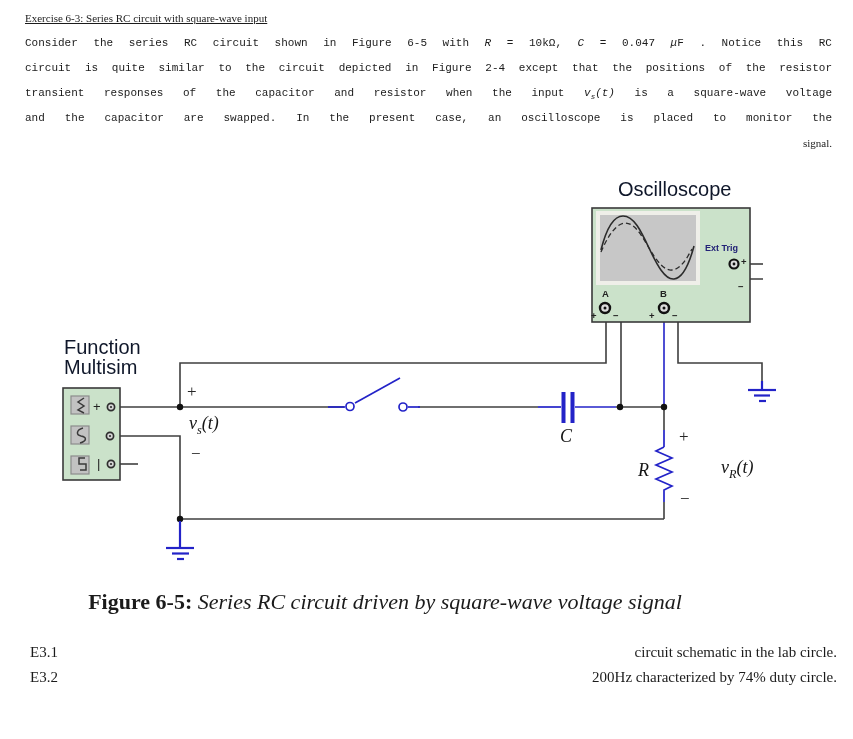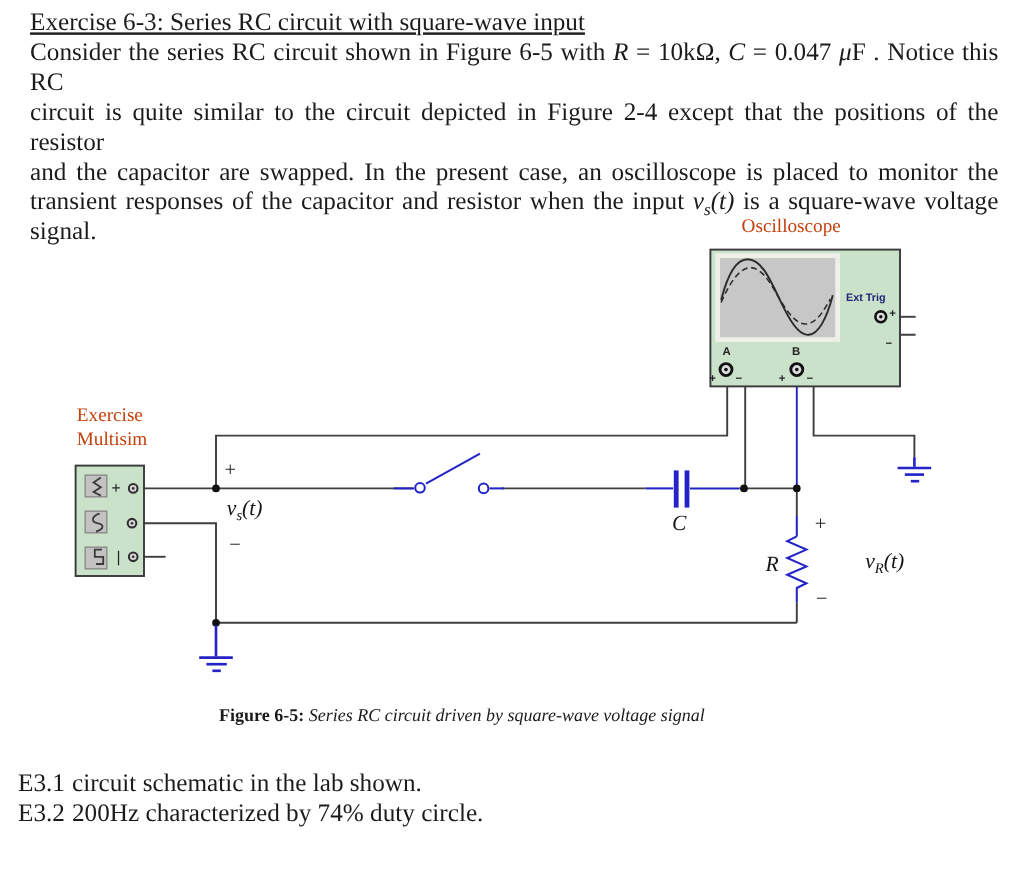--- a/index.html
+++ b/index.html
@@ -2,35 +2,35 @@
 <html><head>
 <meta charset="utf-8">
 <style>
   html,body{margin:0;padding:0;}
   body{
     width:853px;height:739px;position:relative;background:#ffffff;
     font-family:"Liberation Serif",serif;color:#1b1b1b;overflow:hidden;
   }
   .abs{position:absolute;}
   
-  .doc-top{left:25px;top:6px;width:807px;font-size:21px;line-height:24.9px;}
+  .doc-top{left:25px;top:6px;width:807px;font-size:11px;line-height:24.9px;}
   .doc-title{text-decoration:underline;}
-  .jline{text-align:justify;text-align-last:justify;}
-  .lline{text-align:left;}
+  .jline{text-align:justify;text-align-last:justify;font-family:Liberation Mono, monospace;}
+  .lline{text-align:right;margin-left:12px;}
   .it{font-style:italic;}
   .bd{font-weight:bold;}
   sub{font-size:68%;line-height:0;}
   
-  .caption{left:25px;top:589px;width:720px;text-align:center;font-size:15px;}
+  .caption{left:25px;top:589px;width:720px;text-align:center;font-size:22px;}
   
-  .tasks{left:15px;top:640px;width:807px;font-size:21px;line-height:24.5px;}
+  .tasks{left:30px;top:640px;width:807px;font-size:15px;line-height:24.5px;}
   .task{position:relative;padding-left:45px;}
   .task-label{position:absolute;left:0;top:0;}
   
-  .dev-label{font-family:Liberation Serif, serif;color:#c2410c;font-size:16px;line-height:20px;}
+  .dev-label{font-family:Liberation Sans, sans-serif;color:#0f172a;font-size:20px;line-height:20px;}
   .tiny{font-family:"Liberation Sans",sans-serif;font-size:9.5px;color:#222;font-weight:600;line-height:10px;}
   .exttrig{font-family:"Liberation Sans",sans-serif;font-size:9px;color:#232377;font-weight:600;}
   .math{font-size:18px;color:#151515;}
   .sgn{font-size:17px;color:#252525;}
   .fgterm{font-family:"Liberation Sans",sans-serif;font-size:13px;color:#222;line-height:13px;}
   svg{display:block;}
 </style>
 </head>
 <body>
 
@@ -136,38 +136,38 @@
       <circle cx="111" cy="464" r="3.6" fill="#d6d6d6" stroke="#2e2e2e" stroke-width="1.7"></circle>
       <circle cx="111" cy="464" r="1.1" fill="#2e2e2e"></circle>
     </g>
   </g>
 </svg>
 
 <div class="abs doc-top">
   <div class="doc-title">Exercise 6-3: Series RC circuit with square-wave input</div>
   <div class="jline"><span>Consider the series RC circuit shown in Figure 6-5 with </span><span class="it">R</span><span> = 10kΩ,  </span><span class="it">C</span><span> = 0.047 </span><span class="it">μ</span><span>F . Notice this RC</span></div>
   <div class="jline"><span>circuit is quite similar to the circuit depicted in Figure 2-4 except that the positions of the resistor</span></div>
+  <div class="jline"><span>transient responses of the capacitor and resistor when the input </span><span class="it">v</span><sub class="it">s</sub><span class="it">(t)</span><span> is a square-wave voltage</span></div>
   <div class="jline"><span>and the capacitor are swapped.  In the present case, an oscilloscope is placed to monitor the</span></div>
-  <div class="jline"><span>transient responses of the capacitor and resistor when the input </span><span class="it">v</span><sub class="it">s</sub><span class="it">(t)</span><span> is a square-wave voltage</span></div>
   <div class="lline"><span>signal.</span></div>
 </div>
 
 <div class="abs dev-label" style="left:618px;top:179px">Oscilloscope</div>
 <div class="abs exttrig" style="left:705px;top:243px">Ext Trig</div>
 <div class="abs tiny" style="left:602px;top:289px">A</div>
 <div class="abs tiny" style="left:660px;top:289px">B</div>
 <div class="abs tiny" style="left:591px;top:311px">+</div>
 <div class="abs tiny" style="left:613px;top:311px">−</div>
 <div class="abs tiny" style="left:649px;top:311px">+</div>
 <div class="abs tiny" style="left:672px;top:311px">−</div>
 <div class="abs tiny" style="left:741px;top:257px">+</div>
 <div class="abs tiny" style="left:738px;top:282px">−</div>
 
 <div class="abs dev-label" style="left:64px;top:337px">
-  <div>Exercise</div>
+  <div>Function</div>
   <div>Multisim</div>
 </div>
 <div class="abs fgterm" style="left:93px;top:400px">+</div>
 <div class="abs fgterm" style="left:97px;top:457px">|</div>
 
 <div class="abs sgn" style="left:187px;top:382px">+</div>
 <div class="abs math" style="left:189px;top:413px"><span class="it">v</span><sub class="it">s</sub><span class="it">(t)</span></div>
 <div class="abs sgn" style="left:191px;top:444px">−</div>
 
 <div class="abs math it" style="left:560px;top:426px">C</div>
@@ -175,19 +175,19 @@
 <div class="abs math it" style="left:638px;top:460px">R</div>
 <div class="abs sgn" style="left:679px;top:427px">+</div>
 <div class="abs math" style="left:721px;top:457px"><span class="it">v</span><sub class="it">R</sub><span class="it">(t)</span></div>
 <div class="abs sgn" style="left:680px;top:489px">−</div>
 
 <div class="abs caption"><span class="bd">Figure 6-5: </span><span class="it">Series RC circuit driven by square-wave voltage signal</span></div>
 
 <div class="abs tasks">
   <div class="task">
     <span class="task-label">E3.1</span>
-    <div class="lline">circuit schematic in the lab shown.</div>
+    <div class="lline">circuit schematic in the lab circle.</div>
   </div>
   <div class="task">
     <span class="task-label">E3.2</span>
     <div class="lline">200Hz characterized by 74% duty circle.</div>
   </div>
 </div>
 
 </body></html>

